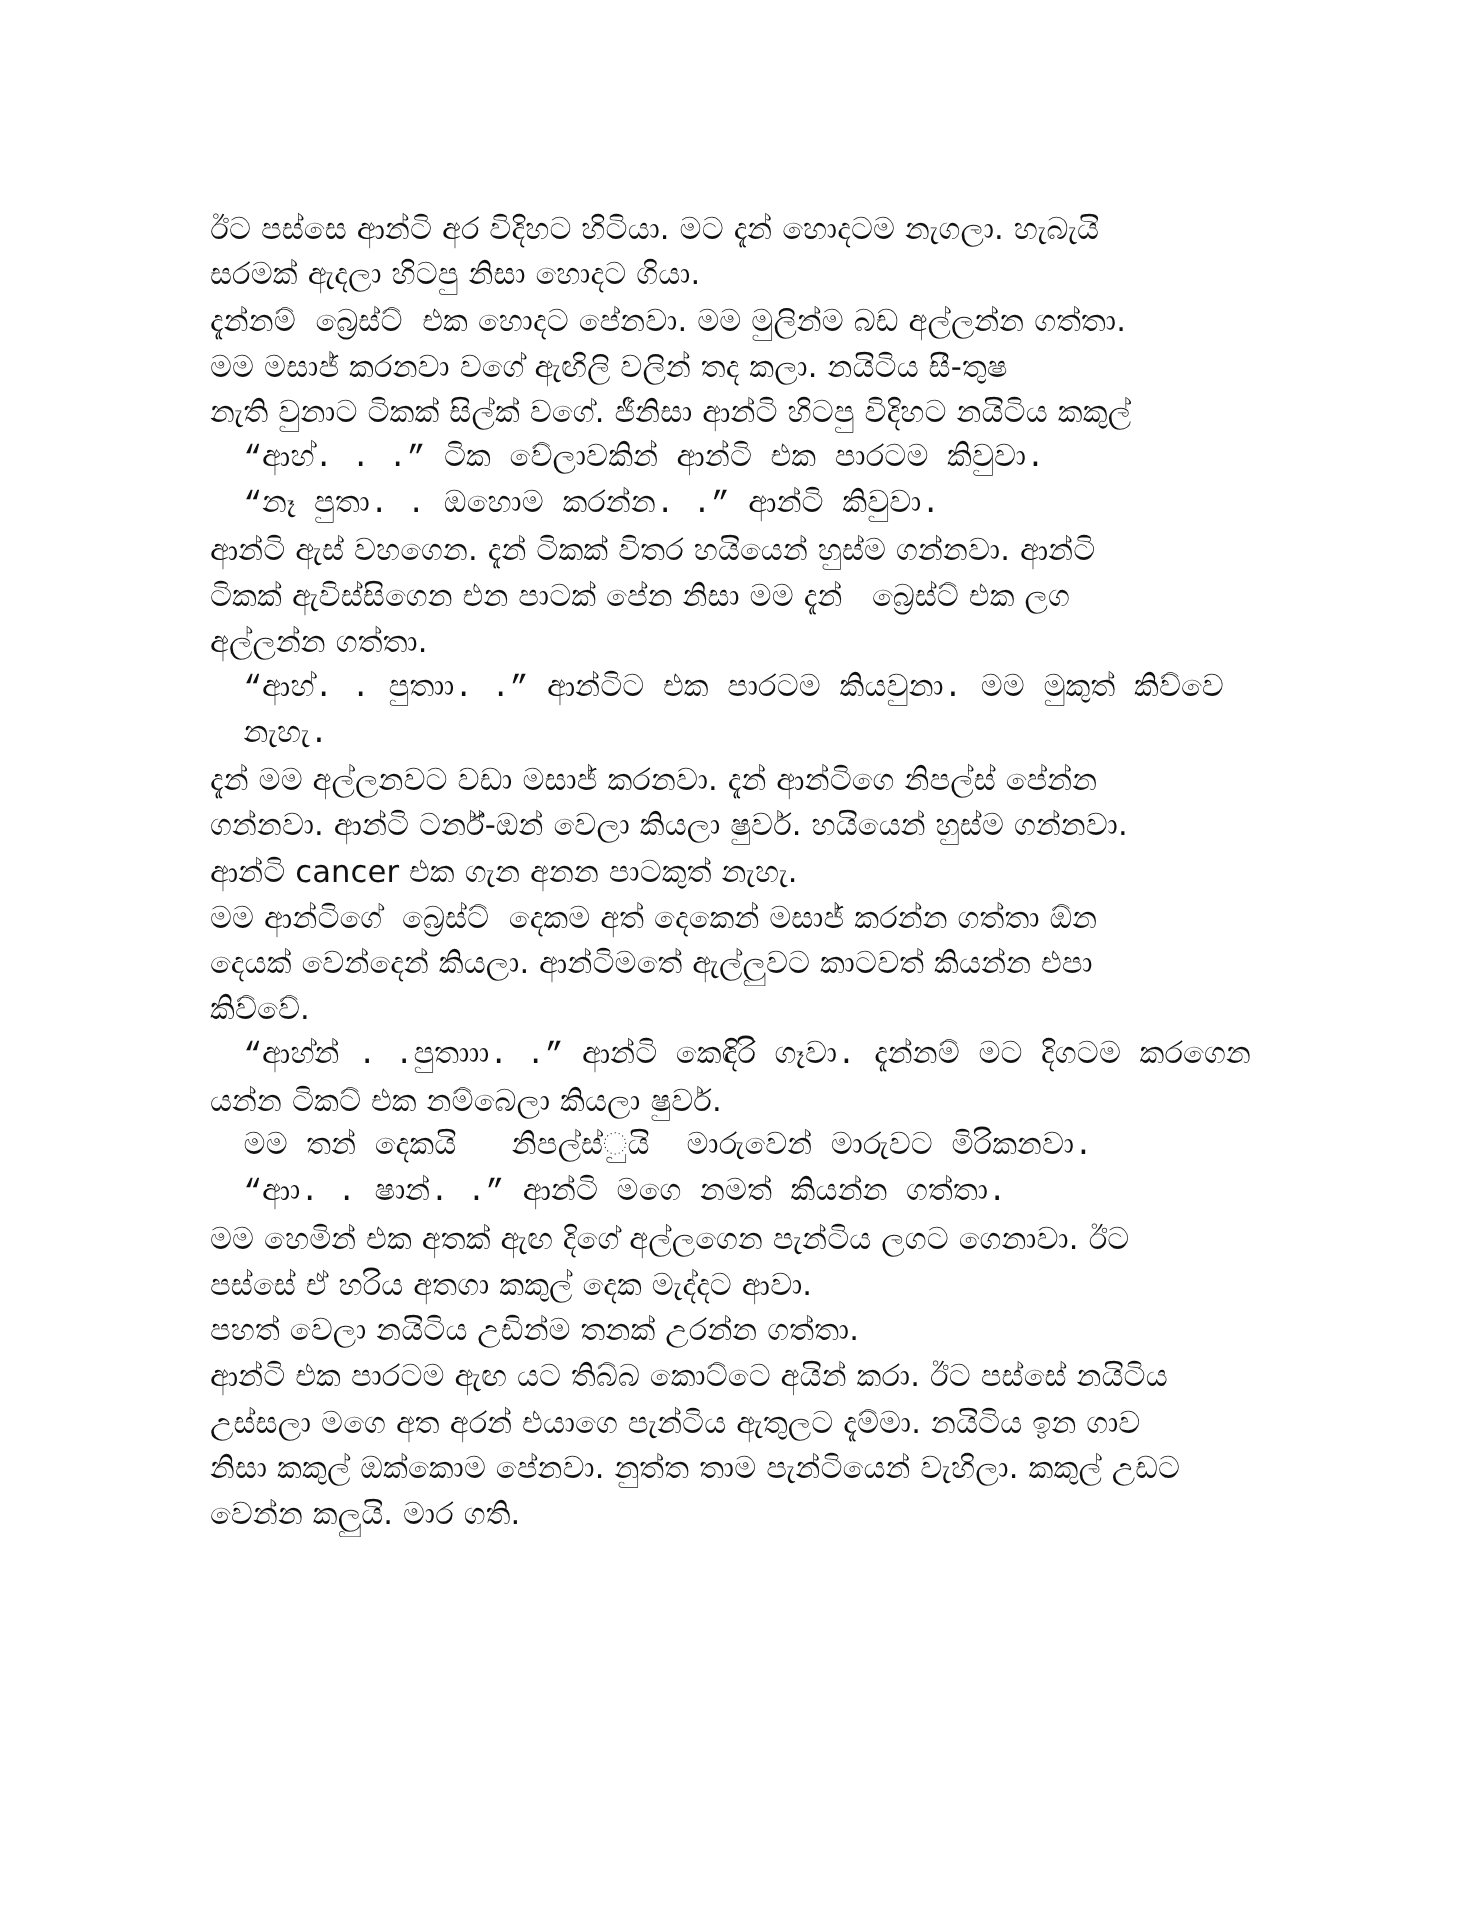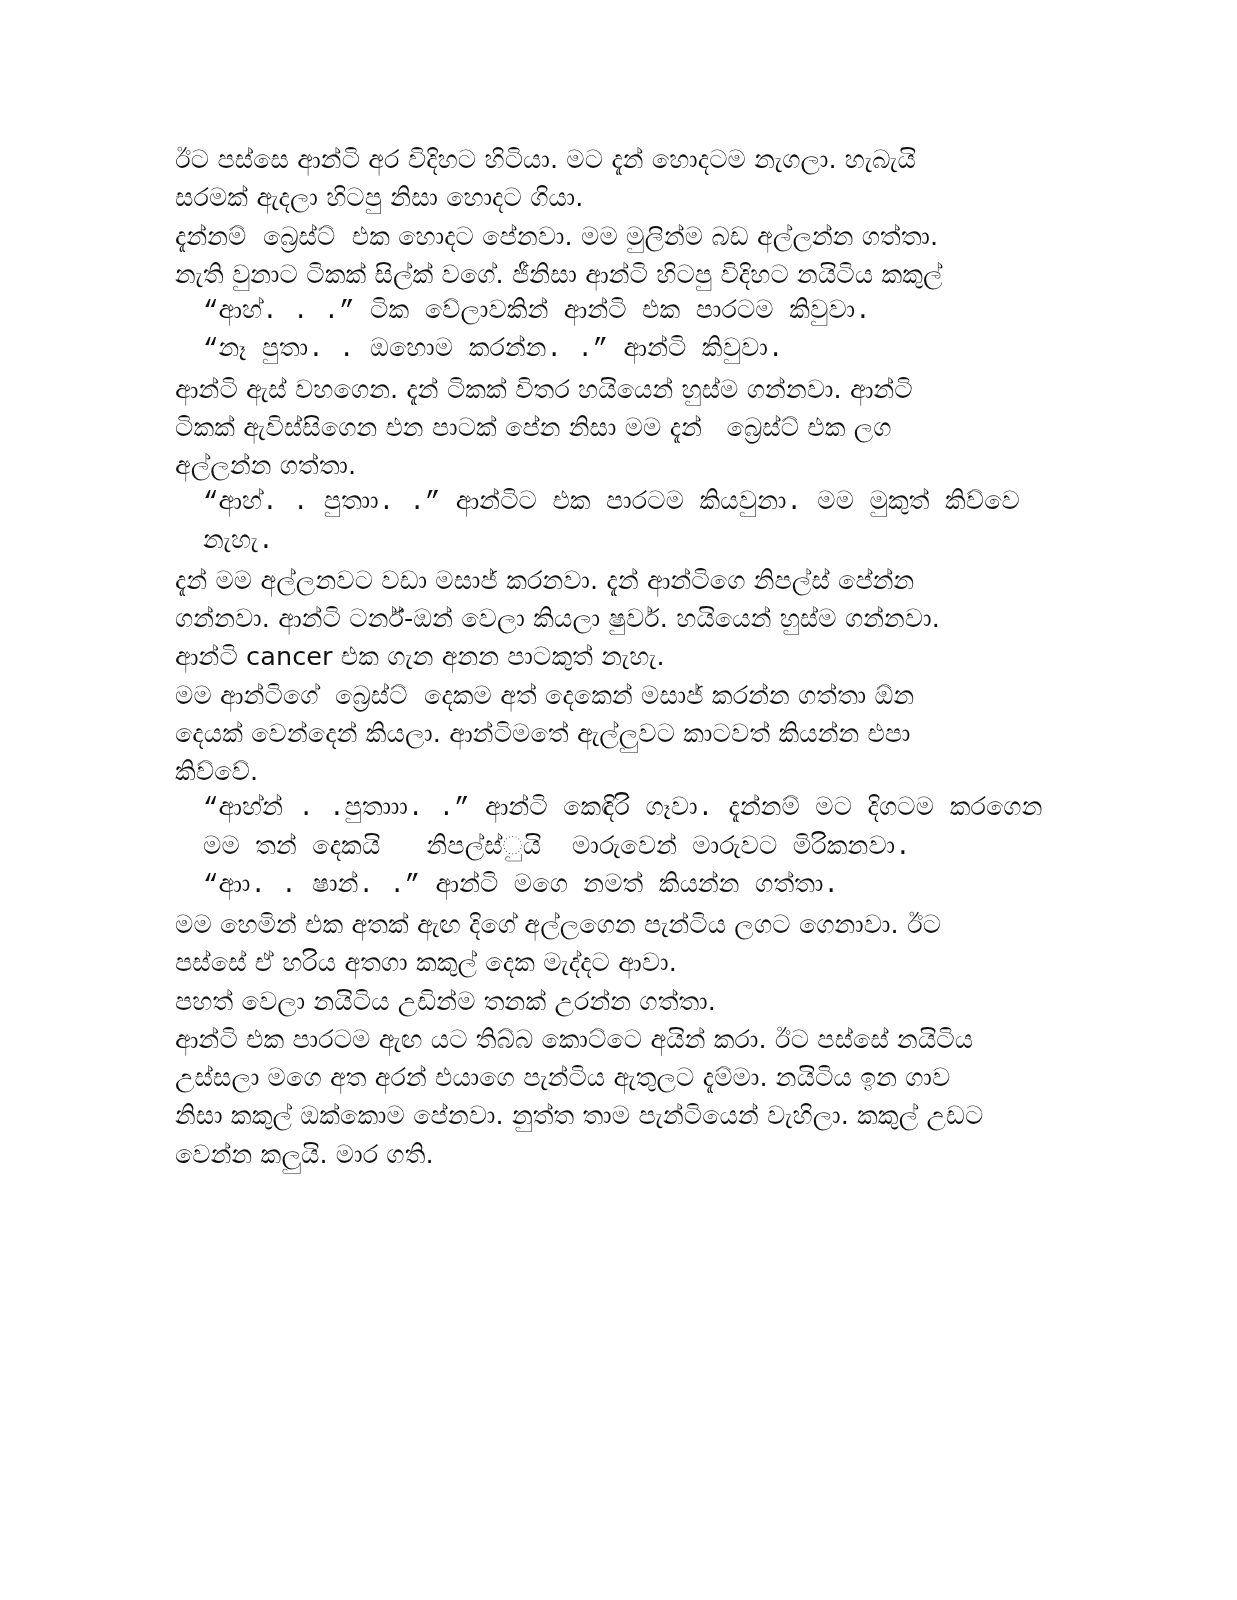--- a/index.html
+++ b/index.html
@@ -19,52 +19,55 @@
     height: 1600px;
     background: #ffffff;
     box-sizing: border-box;
     padding: 140px 175px 60px 175px;
   }
   .doc-body {
     font-size: 25.5px;
     line-height: 1.50;
     color: #111111;
     letter-spacing: 0.1px;
+    margin-top: 32px;
   }
   .line {
     display: block;
     white-space: pre-wrap;
   }
   .line.ind {
     padding-left: 28px;
     font-family: Liberation Mono, monospace;
   }
 </style>
 </head>
 <body>
 
 <div class="page">
   <div class="doc-body">
     <span class="line">ඊට පස්සෙ ආන්ටි අර විදිහට හිටියා. මට දැන් හොදටම නැගලා. හැබැයි</span>
     <span class="line">සරමක් ඇදලා හිටපු නිසා හොදට ගියා.</span>
     <span class="line">දැන්නම්  බ්‍රෙස්ට්  එක හොදට පේනවා. මම මුලින්ම බඩ අල්ලන්න ගත්තා.</span>
+    <span class="line">මම මසාජ් කරනවා වගේ ඇඟිලි වලින් තද කලා. නයිටිය සී-තුෂ</span>
     <span class="line">නැති වුනාට ටිකක් සිල්ක් වගේ. ජීනිසා ආන්ටි හිටපු විදිහට නයිටිය කකුල්</span>
     <span class="line ind">“ආහ්. . .” ටික වේලාවකින් ආන්ටි එක පාරටම කිවුවා.</span>
     <span class="line ind">“නෑ පුතා. . ඔහොම කරන්න. .” ආන්ටි කිවුවා.</span>
     <span class="line">ආන්ටි ඇස් වහගෙන. දැන් ටිකක් විතර හයියෙන් හුස්ම ගන්නවා. ආන්ටි</span>
     <span class="line">ටිකක් ඇවිස්සිගෙන එන පාටක් පේන නිසා මම දැන්   බ්‍රෙස්ට් එක ලග</span>
     <span class="line">අල්ලන්න ගත්තා.</span>
     <span class="line ind">“ආහ්. . පුතාා. .” ආන්ටිට එක පාරටම කියවුනා. මම මුකුත් කිව්වෙ නැහැ.</span>
     <span class="line">දැන් මම අල්ලනවට වඩා මසාජ් කරනවා. දැන් ආන්ටිගෙ නිපල්ස් පේන්න</span>
     <span class="line">ගන්නවා. ආන්ටි ටර්න්-ඔන් වෙලා කියලා ෂුවර්. හයියෙන් හුස්ම ගන්නවා.</span>
     <span class="line">ආන්ටි cancer එක ගැන අනන පාටකුත් නැහැ.</span>
     <span class="line">මම ආන්ටිගේ  බ්‍රෙස්ට්  දෙකම අත් දෙකෙන් මසාජ් කරන්න ගත්තා ඕන</span>
     <span class="line">දෙයක් වෙන්දෙන් කියලා. ආන්ටිමතේ ඇල්ලුවට කාටවත් කියන්න එපා</span>
     <span class="line">කිව්වේ.</span>
     <span class="line ind">“ආහ්න් . .පුතාාා. .” ආන්ටි කෙඳිරි ගෑවා. දැන්නම් මට දිගටම කරගෙන</span>
+    <span class="line">යන්න ටිකට් එක නම්බෙලා කියලා ෂුවර්.</span>
     <span class="line ind">මම තන් දෙකයි   නිපල්ස්ුයි  මාරුවෙන් මාරුවට මිරිකනවා.</span>
     <span class="line ind">“ආා. . ෂාන්. .” ආන්ටි මගෙ නමත් කියන්න ගත්තා.</span>
     <span class="line">මම හෙමින් එක අතක් ඇඟ දිගේ අල්ලගෙන පැන්ටිය ලගට ගෙනාවා. ඊට</span>
     <span class="line">පස්සේ ඒ හරිය අතගා කකුල් දෙක මැද්දට ආවා.</span>
     <span class="line">පහත් වෙලා නයිටිය උඩින්ම තනක් උරන්න ගත්තා.</span>
     <span class="line">ආන්ටි එක පාරටම ඇඟ යට තිබ්බ කොට්ටෙ අයින් කරා. ඊට පස්සේ නයිටිය</span>
     <span class="line">උස්සලා මගෙ අත අරන් එයාගෙ පැන්ටිය ඇතුලට දැම්මා. නයිටිය ඉන ගාව</span>
     <span class="line">නිසා කකුල් ඔක්කොම පේනවා. නුත්ත තාම පැන්ටියෙන් වැහිලා. කකුල් උඩට</span>
     <span class="line">වෙන්න කලුයි. මාර ගති.</span>
   </div>

